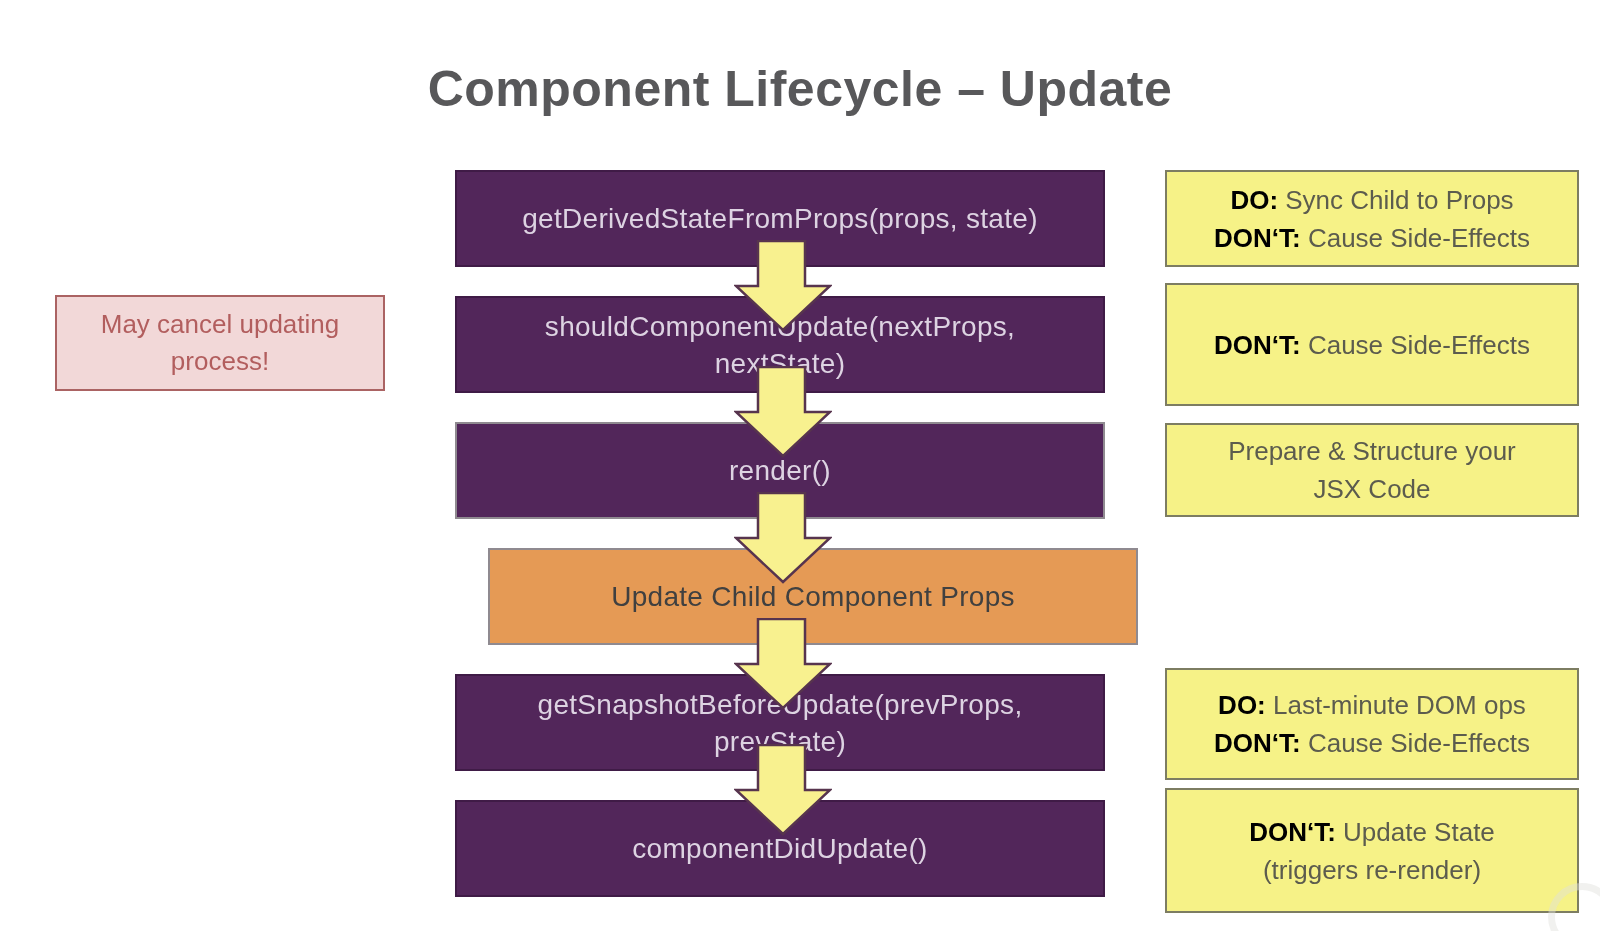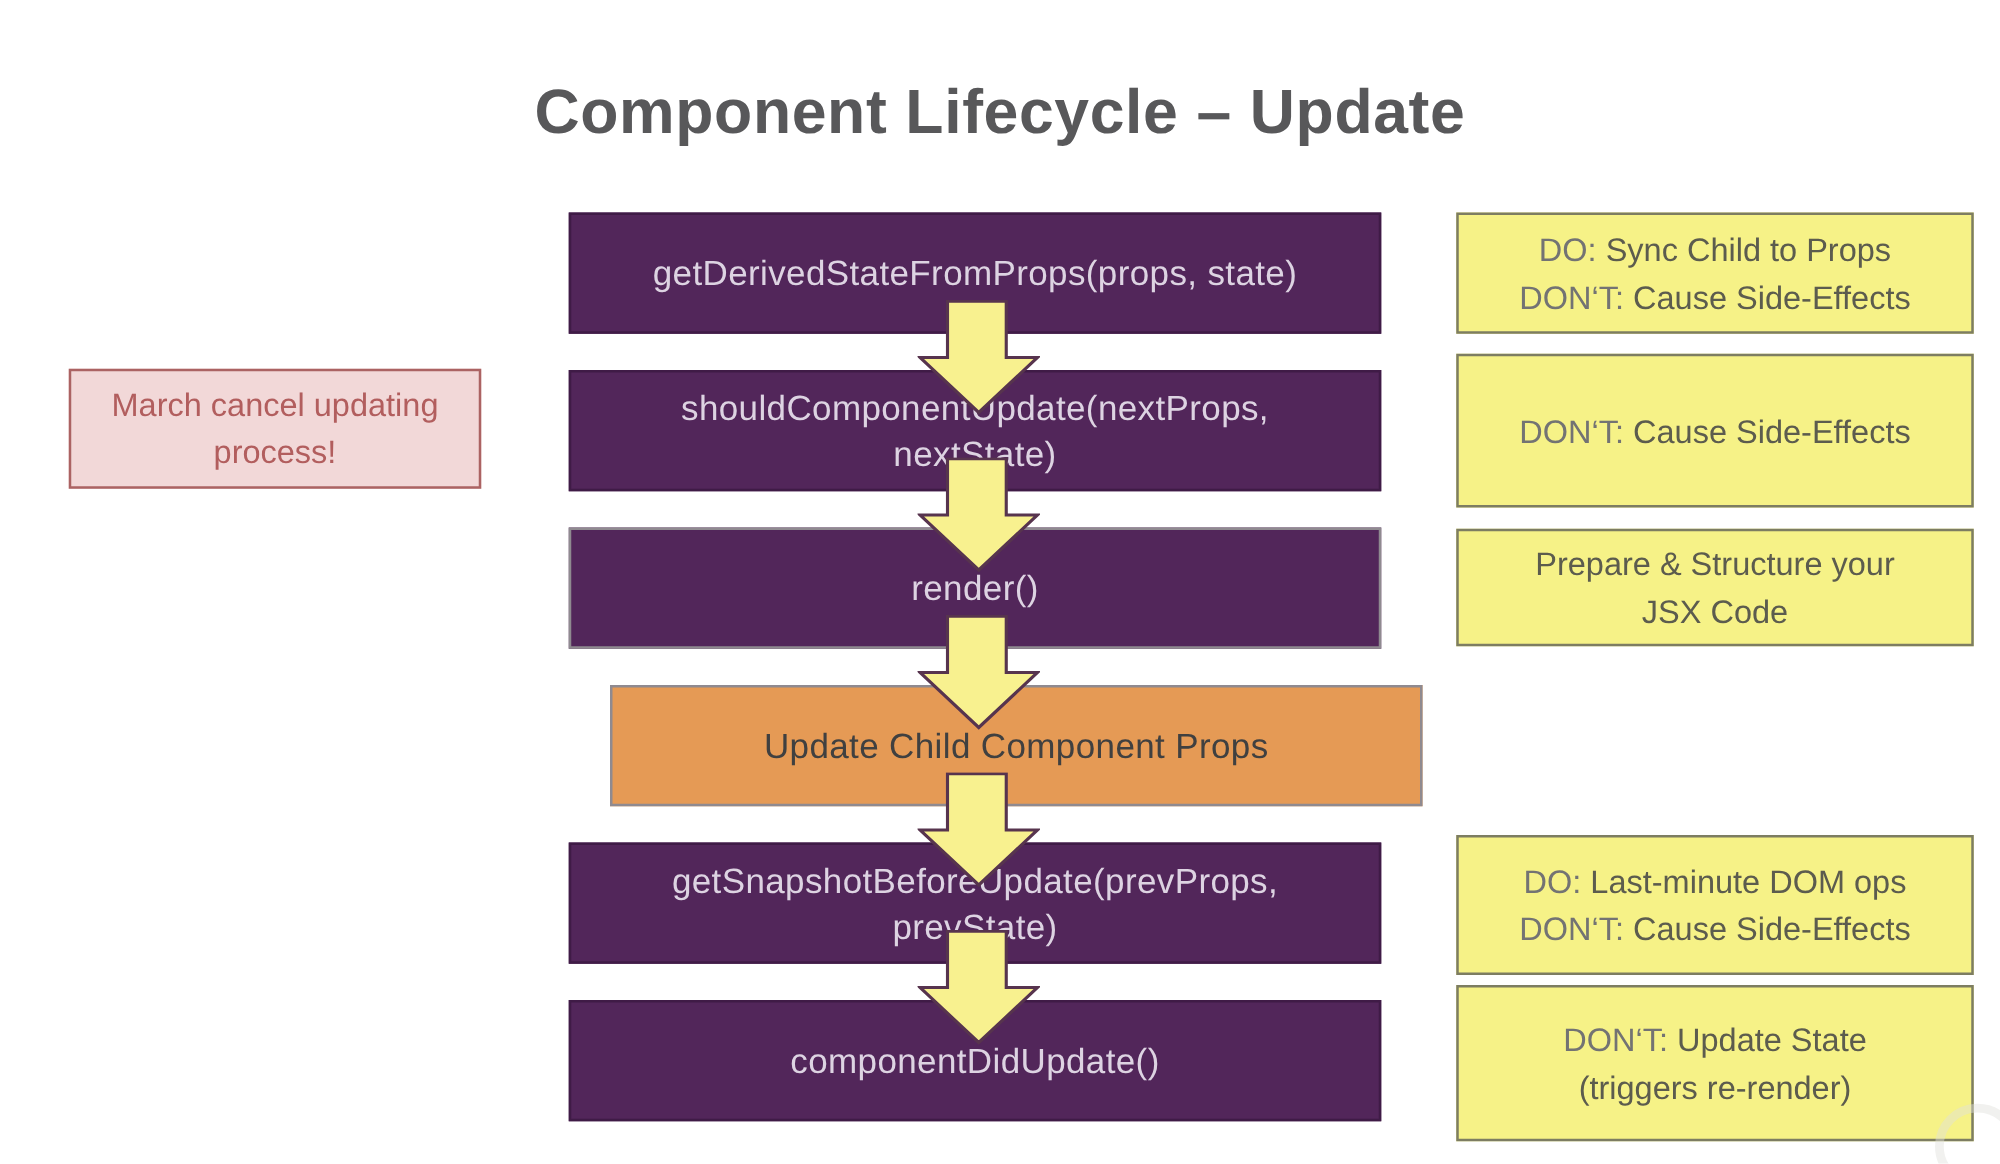--- a/index.html
+++ b/index.html
@@ -28,33 +28,33 @@
   .variant-orange { background:var(--orange,#e59a55); border:2px solid #97907f; color:#404040;margin-left:33px; }
   .gray-border { border-color:#8f8a90; }
   .arrow { position:absolute; left:734px; width:98px; height:92px; z-index:5; }
   .note {
     position:absolute; left:1165px; width:414px; box-sizing:border-box;
     background:var(--note-yellow,#f6f287); border:2px solid #7d7d62;
     color:#5c5c4e; font-size:26px; line-height:38px;
     display:flex; flex-direction:column; justify-content:center;
     text-align:center; padding:0 8px;
   }
-  .note b { font-weight:normal; color:#737373; }
+  .note b { font-weight:bold; color:#000000; }
   .watermark {
     position:absolute; right:-16px; bottom:-20px; width:54px; height:54px;
     border-radius:50%; border:7px solid #dfdfdc; opacity:0.45;
   }
 </style>
 </head>
 <body>
 
 <div id="stage" style="--purple: #52265a; --orange: #e59a55; --note-yellow: #f6f287; --pink-bg: #f2d8d8; --pink-border: #ab6363; --title-gray: #58585a;">
   <div class="title">Component Lifecycle – Update</div>
   <div class="side-note">
-    <span>March cancel updating process!</span>
+    <span>May cancel updating process!</span>
   </div>
   <div id="steps">
       <div class="flow-step variant-purple" style="top: 170px;">
         <div>getDerivedStateFromProps(props, state)</div>
       </div>
       <div class="flow-step variant-purple" style="top: 296px;">
         <div>shouldComponentUpdate(nextProps,</div>
         <div>nextState)</div>
       </div>
       <div class="flow-step variant-purple gray-border" style="top: 422px;">

